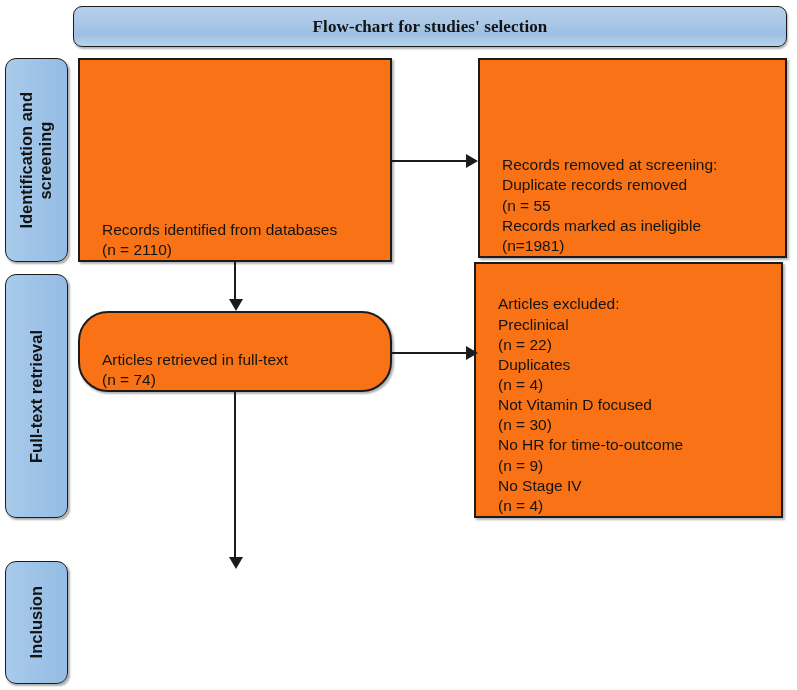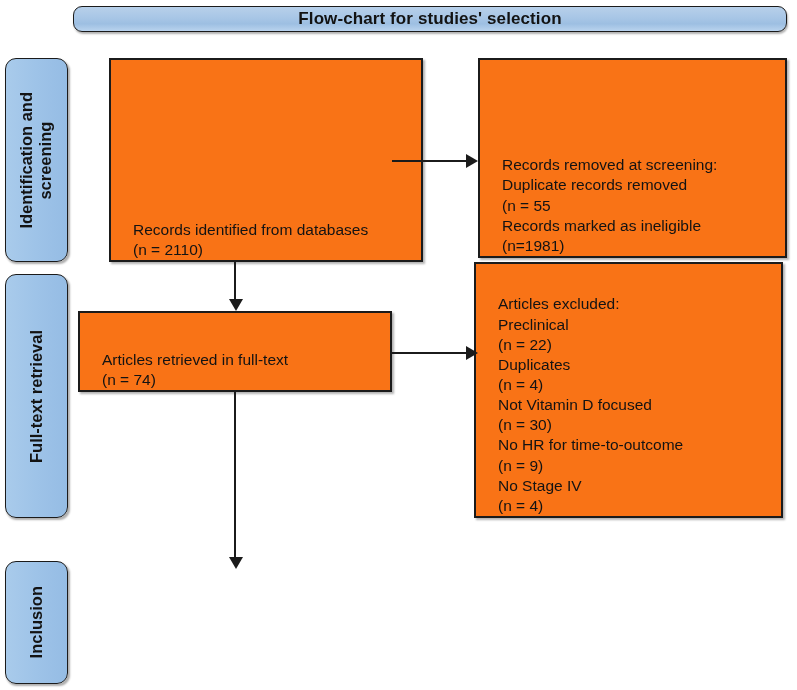--- a/index.html
+++ b/index.html
@@ -15,29 +15,30 @@
     font-family: "Liberation Sans", sans-serif;
     overflow: hidden;
   }
 
   
   .title-banner {
     position: absolute;
     left: 73px;
     top: 6px;
     width: 714px;
-    height: 26px;
+    height: 41px;
     box-sizing: border-box;
     border: 1.5px solid #1b1b1b;
     border-radius: 9px;
     background: linear-gradient(to bottom, #b7d0ea 0%, #a8c6e6 45%, #9dbfe2 70%, #b9d3ee 100%);
     display: flex;
     align-items: center;
     justify-content: center;
     box-shadow: 1px 2px 2px rgba(0,0,0,0.30);
+    font-family: Liberation Serif, serif;
   }
   .title-banner-text {
     font-size: 17px;
     font-weight: bold;
     color: #131313;
     letter-spacing: 0.1px;
   }
 
   
   .stage-pill {
@@ -79,22 +80,22 @@
   }
   .box-text {
     font-size: 15.5px;
     color: #131313;
     line-height: 1.30;
     white-space: pre-line;
     padding-left: 22px;
     padding-right: 10px;
   }
 
-  #box-records-identified { left: 78px;  top: 58px;  width: 314px; height: 204px; margin-left: 31px; }
-  #box-articles-retrieved { left: 78px;  top: 311px; width: 314px; height: 81px;  }
+  #box-records-identified { left: 78px;  top: 58px;  width: 314px; height: 204px; }
+  #box-articles-retrieved { left: 78px;  top: 311px; width: 314px; height: 81px; border-radius: 30px;  }
   #box-studies-included   { left: 78px;  top: 570px; width: 314px; height: 114px; }
   #box-records-removed    { left: 478px; top: 58px;  width: 309px; height: 200px; }
   #box-articles-excluded  { left: 474px; top: 262px; width: 309px; height: 256px; }
 
   
   .arrow-line-h {
     position: absolute;
     height: 2px;
     background: #1b1b1b;
   }

